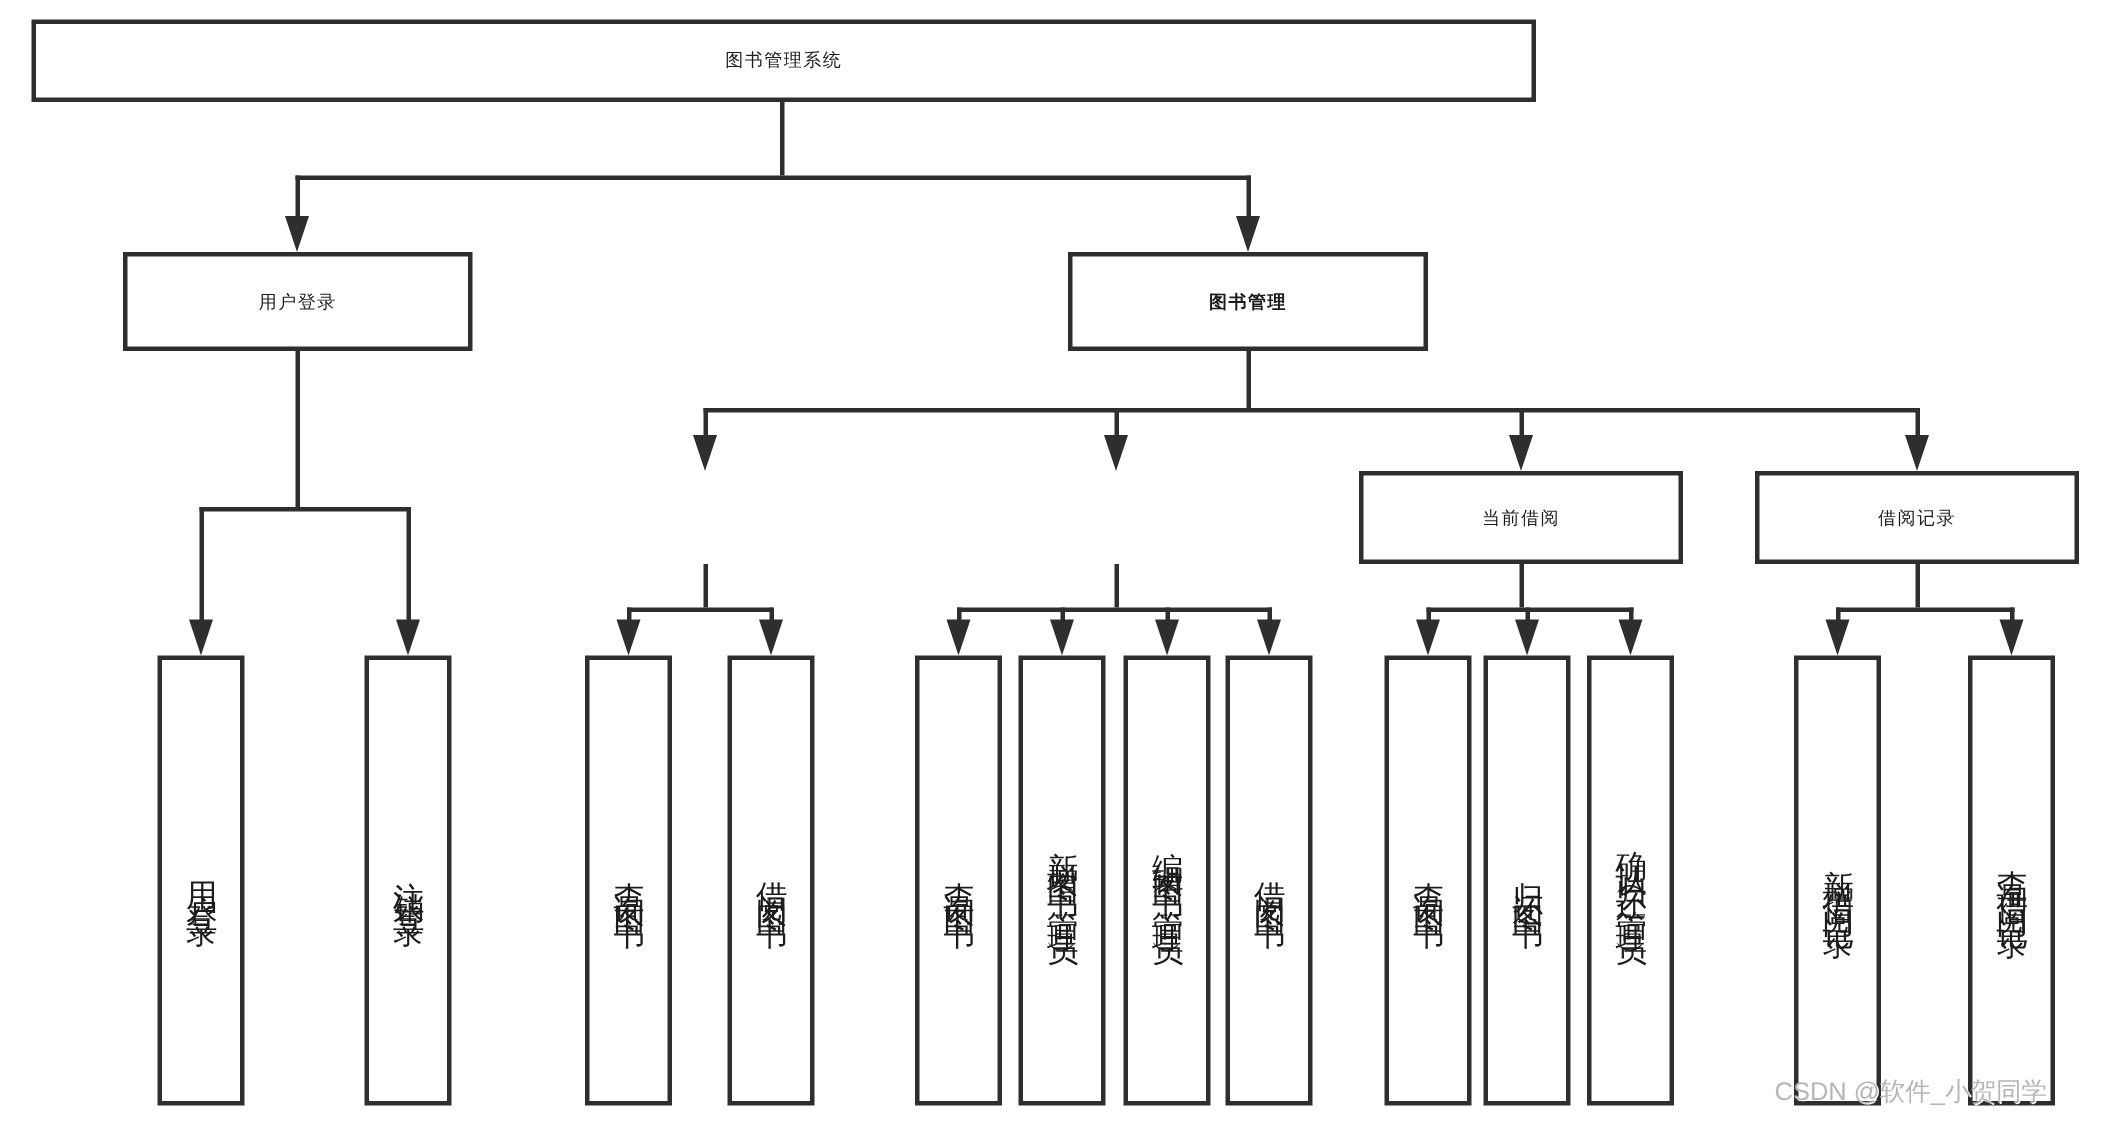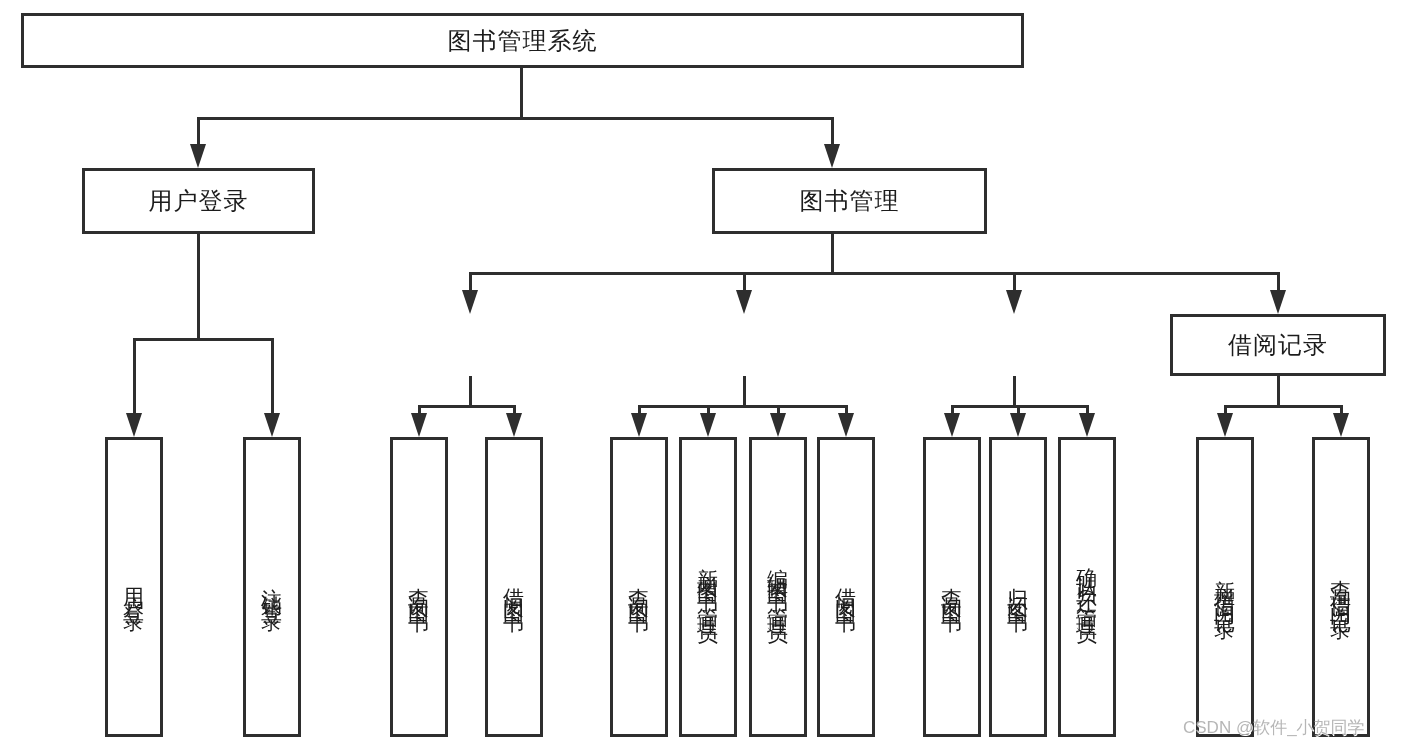--- a/index.html
+++ b/index.html
@@ -18,21 +18,21 @@
     position:absolute;
     box-sizing:border-box;
     border:3px solid var(--line);
     background:#ffffff;
     color:var(--text);
     display:flex;
     align-items:center;
     justify-content:center;
     text-align:center;
   }
-  .box.h{font-size:24px;letter-spacing:1px;}
+  .box.h{font-size:12px;letter-spacing:1px;}
   .box.v{
     writing-mode:vertical-rl;
     text-orientation:mixed;
     font-size:21px;
     letter-spacing:8px;
     line-height:1;
   }
   .ln{position:absolute;background:var(--line);}
   .arrow{
     position:absolute;width:0;height:0;
@@ -58,40 +58,41 @@
   <div class="box h" style="left:21px;top:13px;width:1003px;height:55px;">图书管理系统</div>
 
   <div class="ln" style="left:520px;top:68px;width:3px;height:49px;"></div>
   <div class="ln" style="left:197px;top:117px;width:637px;height:3px;"></div>
   <div class="ln" style="left:197px;top:117px;width:3px;height:30px;"></div>
   <div class="arrow" style="left:190px;top:144px;"></div>
   <div class="ln" style="left:831px;top:117px;width:3px;height:30px;"></div>
   <div class="arrow" style="left:824px;top:144px;"></div>
 
   <div class="box h" style="left:82px;top:168px;width:233px;height:66px;">用户登录</div>
-  <div class="box h" style="left:712px;top:168px;width:275px;height:66px;">图书管理</div>
+  <div class="box h" style="left:712px;top:168px;width:240px;height:66px;font-weight:bold;">图书管理</div>
 
   <div class="ln" style="left:197px;top:234px;width:3px;height:104px;"></div>
   <div class="ln" style="left:133px;top:338px;width:141px;height:3px;"></div>
   <div class="ln" style="left:133px;top:338px;width:3px;height:77px;"></div>
   <div class="arrow" style="left:126px;top:413px;"></div>
   <div class="ln" style="left:271px;top:338px;width:3px;height:77px;"></div>
   <div class="arrow" style="left:264px;top:413px;"></div>
 
   <div class="ln" style="left:831px;top:234px;width:3px;height:38px;"></div>
   <div class="ln" style="left:469px;top:272px;width:811px;height:3px;"></div>
   <div class="ln" style="left:469px;top:272px;width:3px;height:20px;"></div>
   <div class="arrow" style="left:462px;top:290px;"></div>
   <div class="ln" style="left:743px;top:272px;width:3px;height:20px;"></div>
   <div class="arrow" style="left:736px;top:290px;"></div>
   <div class="ln" style="left:1013px;top:272px;width:3px;height:20px;"></div>
   <div class="arrow" style="left:1006px;top:290px;"></div>
   <div class="ln" style="left:1277px;top:272px;width:3px;height:20px;"></div>
   <div class="arrow" style="left:1270px;top:290px;"></div>
 
+  <div class="box h" style="left:906px;top:314px;width:216px;height:62px;">当前借阅</div>
   <div class="box h" style="left:1170px;top:314px;width:216px;height:62px;">借阅记录</div>
 
   <div class="ln" style="left:469px;top:376px;width:3px;height:29px;"></div>
   <div class="ln" style="left:418px;top:405px;width:97px;height:3px;"></div>
   <div class="ln" style="left:418px;top:405px;width:3px;height:10px;"></div>
   <div class="arrow" style="left:411px;top:413px;"></div>
   <div class="ln" style="left:513px;top:405px;width:3px;height:10px;"></div>
   <div class="arrow" style="left:506px;top:413px;"></div>
 
   <div class="ln" style="left:743px;top:376px;width:3px;height:29px;"></div>

